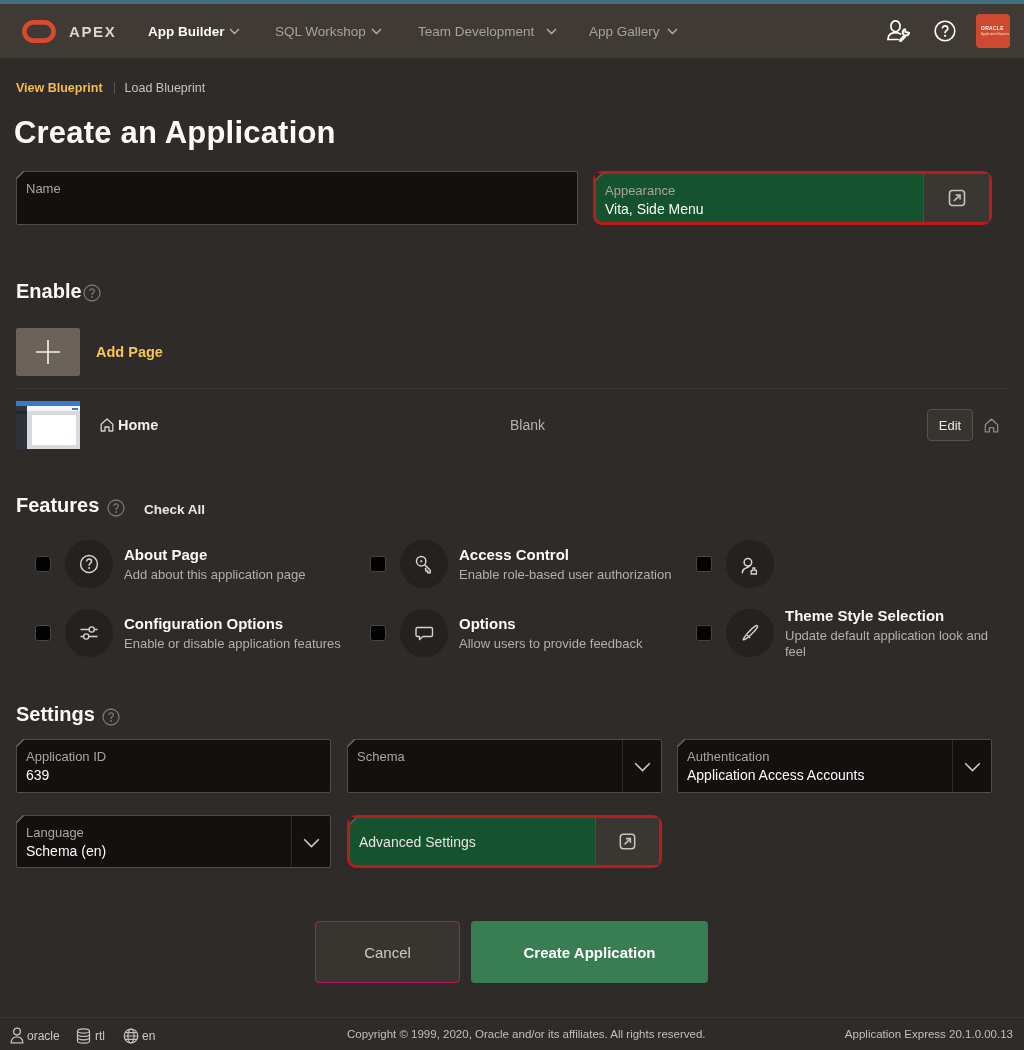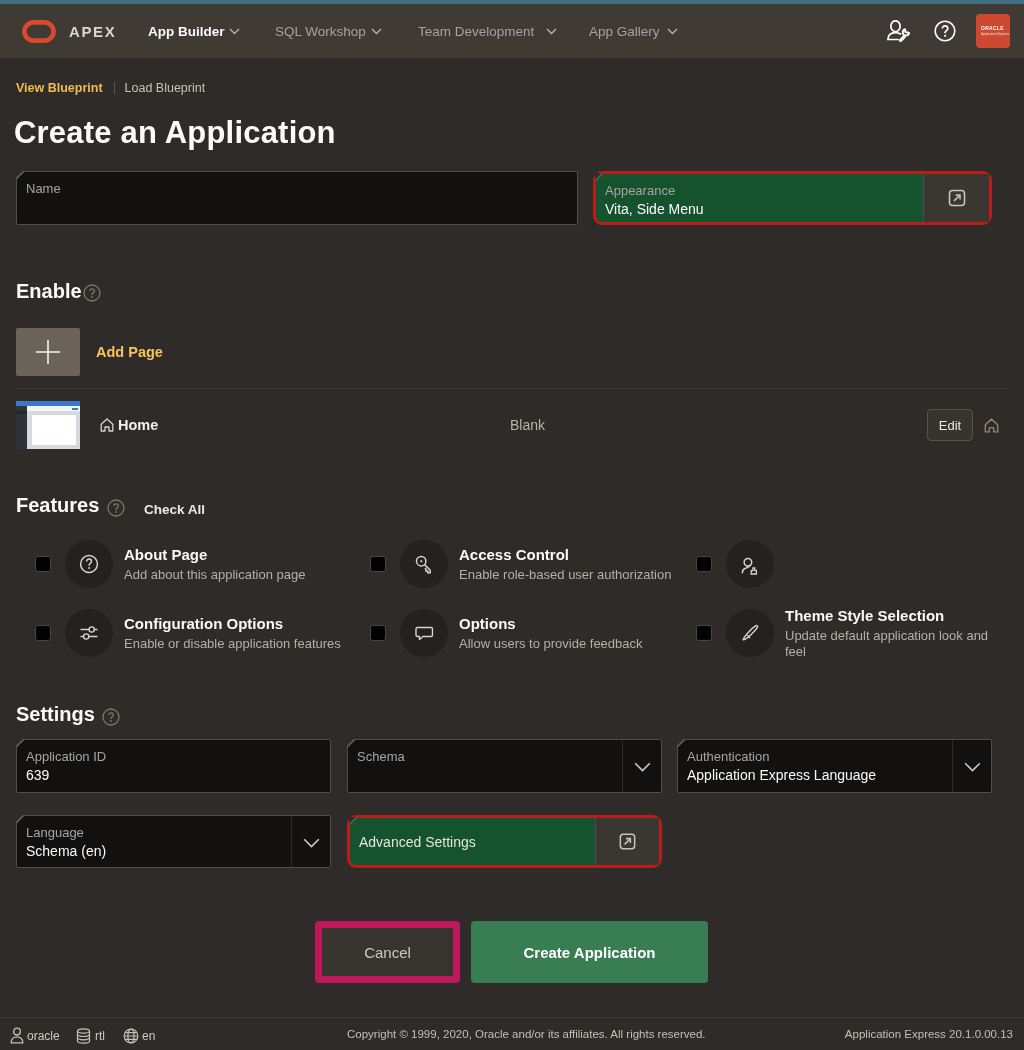--- a/index.html
+++ b/index.html
@@ -288,21 +288,21 @@
     <div class="flabel">Schema</div>
     <div class="selzone">
       <svg width="17" height="11" viewBox="0 0 17 11" style="margin-top:3px">
           <path d="M1.2 1.2 L8.5 8.6 L15.8 1.2" fill="none" stroke="#cfcbc7" stroke-width="1.5"></path>
         </svg>
     </div>
   </div>
   <div class="fld" style="left:677px;top:739px;width:315px;height:54px">
     <div class="notch"></div>
     <div class="flabel">Authentication</div>
-    <div class="fvalue">Application Express Language</div>
+    <div class="fvalue">Application Access Accounts</div>
     <div class="selzone">
       <svg width="17" height="11" viewBox="0 0 17 11" style="margin-top:3px">
           <path d="M1.2 1.2 L8.5 8.6 L15.8 1.2" fill="none" stroke="#cfcbc7" stroke-width="1.5"></path>
         </svg>
     </div>
   </div>
 
   <div class="fld" style="left:16px;top:815px;width:315px;height:53px">
     <div class="notch"></div>
     <div class="flabel">Language</div>
@@ -318,21 +318,21 @@
     <div style="position:absolute;left:9px;top:0;bottom:0;display:flex;align-items:center;font-size:14px;color:#e6e4e1">Advanced Settings</div>
     <div class="grpbtn" style="width:64px">
       <svg width="21" height="21" viewBox="0 0 22 22">
         <rect x="3.5" y="3.5" width="15" height="15" rx="3" fill="none" stroke="#c6c2be" stroke-width="1.6"></rect>
         <path d="M8 14 L13.4 8.6" stroke="#c6c2be" stroke-width="1.6"></path>
         <path d="M9.5 8 L14 8 L14 12.5" fill="none" stroke="#c6c2be" stroke-width="1.6"></path>
       </svg>
     </div>
   </div>
 
-  <div class="btn" style="left:315px;top:921px;width:145px;height:62px;background:#38342f;border:7px solid #be185d;font-size:15px;color:#ccc9c5">Cancel</div>
+  <div class="btn" style="left:315px;top:921px;width:145px;height:62px;background:#38342f;border:1px solid #be185d;font-size:15px;color:#ccc9c5">Cancel</div>
   <div class="btn" style="left:471px;top:921px;width:237px;height:62px;background:#397d53;font-size:15px;font-weight:bold;color:#ffffff">Create Application</div>
 
   <div id="foot">
     <svg class="abs" style="left:10px;top:9px" width="14" height="17" viewBox="0 0 14 17">
       <circle cx="7" cy="4.6" r="3.4" fill="none" stroke="#c4c0bb" stroke-width="1.3"></circle>
       <path d="M1.2 15.8 C1.2 11.4 3.8 9.8 7 9.8 C10.2 9.8 12.8 11.4 12.8 15.8 Z" fill="none" stroke="#c4c0bb" stroke-width="1.3"></path>
     </svg>
     <div class="ftext" style="left:27px;top:11px">oracle</div>
     <svg class="abs" style="left:76px;top:10px" width="15" height="16" viewBox="0 0 15 16">
       <ellipse cx="7.5" cy="3" rx="6" ry="2.2" fill="none" stroke="#c4c0bb" stroke-width="1.2"></ellipse>

